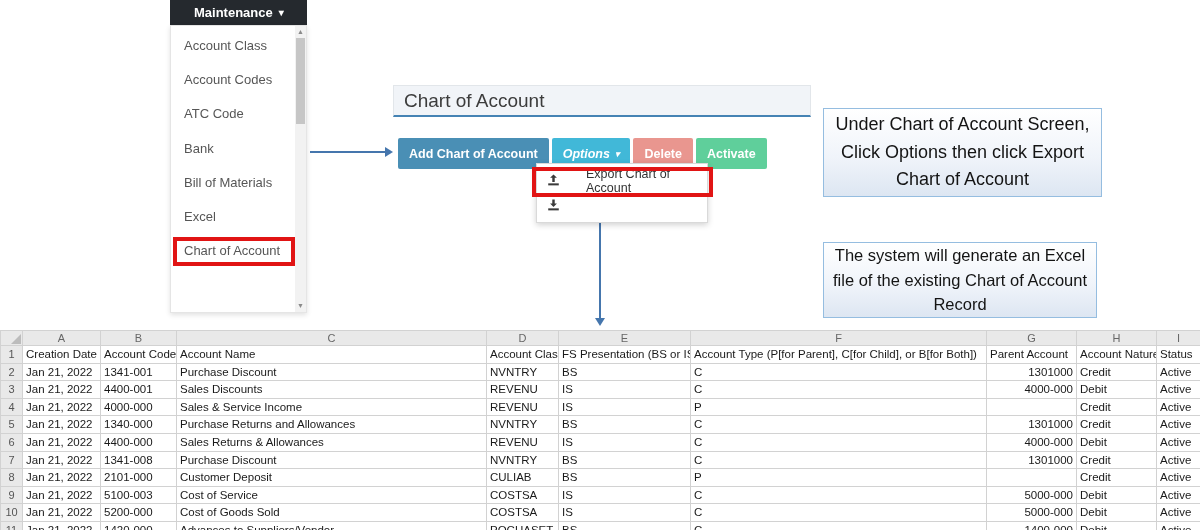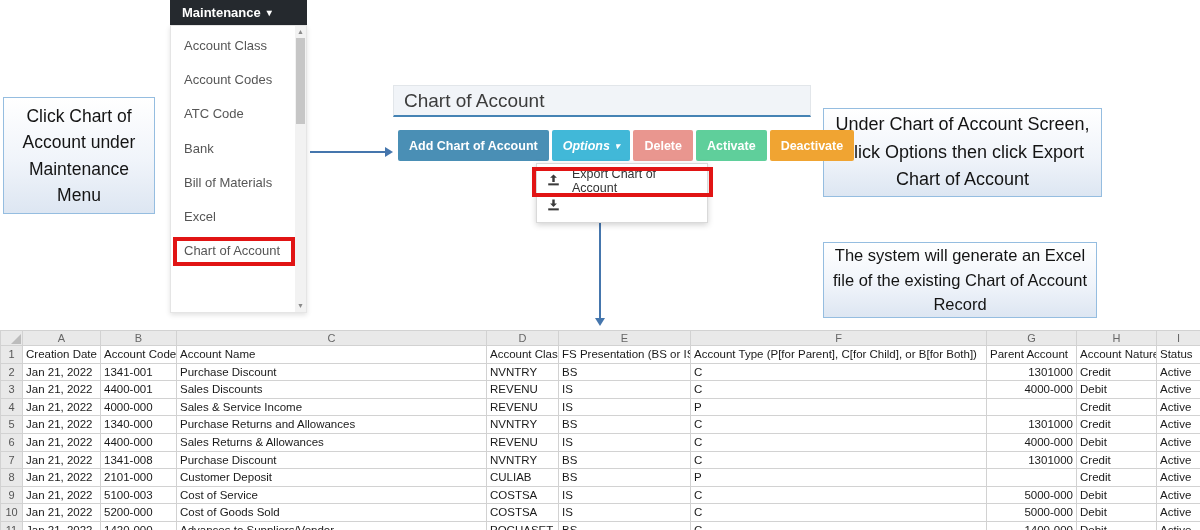--- a/index.html
+++ b/index.html
@@ -6,21 +6,21 @@
     --red:#e11414;
     --arrow:#4576ad;
     --callout-border:#95bde0;
   }
   *{margin:0;padding:0;box-sizing:border-box;}
   body{font-family:"Liberation Sans",sans-serif;background:#fff;}
   #stage{position:relative;width:1200px;height:530px;background:#fff;overflow:hidden;}
 
   
   .menu-header{position:absolute;left:170px;top:0;width:137px;height:25px;background:#25292e;
-    color:#fff;font-size:13px;font-weight:bold;display:flex;align-items:center;padding-left:12px;gap:6px;cursor:pointer;}
+    color:#fff;font-size:13px;font-weight:bold;display:flex;align-items:center;padding-left:24px;gap:6px;cursor:pointer;}
   .menu-header .caret{font-size:10px;line-height:1;}
   .menu-panel{position:absolute;left:170px;top:25px;width:137px;height:288px;background:#fff;
     border:1px solid #e5e5e5;box-shadow:0 2px 5px rgba(0,0,0,.12);padding-top:2px;}
   .menu-item{height:34.3px;display:flex;align-items:center;padding-left:13px;font-size:13px;color:#565656;
     position:relative;cursor:pointer;}
   .menu-red-box{position:absolute;left:2px;top:3px;width:122px;height:29px;border:4px solid var(--red);pointer-events:none;}
   .menu-scrollbar{position:absolute;right:0;top:0;width:11px;height:286px;background:#f2f2f2;}
   .sb-arrow{position:absolute;left:0;width:11px;height:10px;color:#8a8a8a;font-size:7px;text-align:center;line-height:10px;}
   .sb-up{top:1px;}
   .sb-down{bottom:1px;}
@@ -41,26 +41,26 @@
   .arrow-v{position:absolute;left:599px;top:222px;width:2px;height:97px;background:var(--arrow);}
   .arrow-v::after{content:'';position:absolute;left:-4px;bottom:-7px;width:0;height:0;
     border-top:8px solid var(--arrow);border-left:5px solid transparent;border-right:5px solid transparent;}
 
   
   .coa-panel{position:absolute;left:393px;top:85px;width:418px;}
   .coa-title{height:32px;background:#f1f4f8;border:1px solid #e2e6ea;border-bottom:2px solid #4583b4;
     display:flex;align-items:center;padding-left:10px;font-size:19px;color:#3c3c3c;}
   .coa-buttons{display:flex;gap:3px;padding:13px 5px 0 5px;}
   .panel-btn{height:31px;border:none;border-radius:2px;color:#fff;font-size:12.5px;font-weight:bold;
-    padding:10px 11px;font-family:inherit;cursor:pointer;white-space:nowrap;display:flex;align-items:center;gap:5px;}
+    padding:10px 11px;font-family:inherit;cursor:pointer;white-space:nowrap;display:flex;align-items:center;gap:5px;margin-top:8px;}
   .panel-btn .caret{font-size:9px;}
 
   .options-dd{position:absolute;left:536px;top:163px;width:172px;background:#fff;border:1px solid #d9d9d9;
     box-shadow:0 2px 6px rgba(0,0,0,.18);padding:4px 0;}
-  .dd-item{height:25px;display:flex;align-items:center;gap:12px;padding:0 10px;font-size:12.5px;color:#333;
+  .dd-item{height:25px;display:flex;align-items:center;gap:26px;padding:0 10px;font-size:12.5px;color:#333;
     position:relative;cursor:pointer;}
   .dd-icon{display:flex;align-items:center;}
   .dd-red-box{position:absolute;left:-5px;top:-1px;width:181px;height:30px;border:4px solid var(--red);pointer-events:none;}
 
   
   .sheet{position:absolute;left:0;top:330px;width:1200px;background:#fff;}
   .sheet table{border-collapse:collapse;table-layout:fixed;width:1200px;font-size:11.5px;}
   .sheet th,.sheet td{border:1px solid #d2d2d2;padding:0 3px;overflow:hidden;white-space:nowrap;}
   .sheet thead th{background:#e9e9e9;color:#666;font-weight:normal;height:15px;font-size:11px;text-align:center;}
   .sheet td{height:16.6px;color:#1a1a1a;background:#fff;line-height:16.6px;}
@@ -104,23 +104,20 @@
           <div class="menu-red-box"></div>
         </div>
       </div>
     <div class="menu-scrollbar">
       <div class="sb-arrow sb-up">▲</div>
       <div class="sb-thumb"></div>
       <div class="sb-arrow sb-down">▼</div>
     </div>
   </div>
 
-  <div class="callout callout-left">
-    <span>Click Chart of Account under Maintenance Menu</span>
-  </div>
   <div class="callout callout-options">
     <span>Under Chart of Account Screen, Click Options then click Export Chart of Account</span>
   </div>
   <div class="callout callout-excel">
     <span>The system will generate an Excel file of the existing Chart of Account Record</span>
   </div>
 
   <div class="arrow-h"></div>
   <div class="arrow-v"></div>
 
@@ -134,23 +131,20 @@
         </button>
         <button class="panel-btn" style="background: rgb(65, 184, 216); font-style: italic;">
           <span>Options</span>
           <span class="caret">▾</span>
         </button>
         <button class="panel-btn" style="background: rgb(233, 150, 143);">
           <span>Delete</span>
         </button>
         <button class="panel-btn" style="background: rgb(95, 207, 155);">
           <span>Activate</span>
-        </button>
-        <button class="panel-btn" style="background: rgb(240, 164, 50);">
-          <span>Deactivate</span>
         </button>
       </div>
   </div>
 
   <div class="options-dd" id="options-dd">
       <div class="dd-item">
         <span class="dd-icon">
           <svg width="13" height="13" viewBox="0 0 16 16">
             <path d="M8 0.5l4.2 4.2H9.5v5h-3v-5H3.8z" fill="#3a3a3a"></path>
             <path d="M1.5 11.5h13v2.5h-13z" fill="#3a3a3a"></path>

